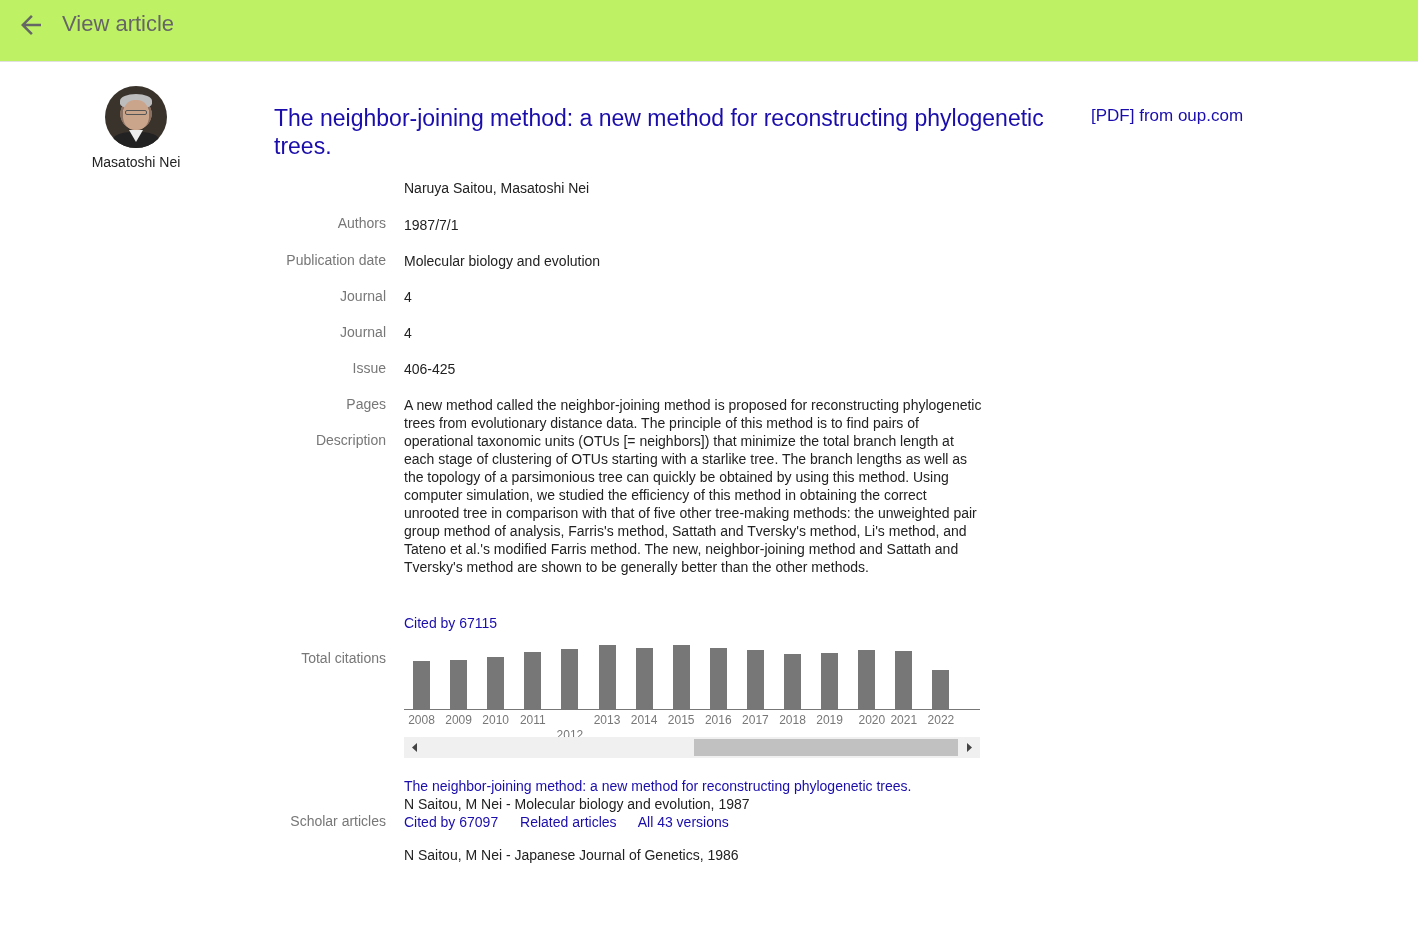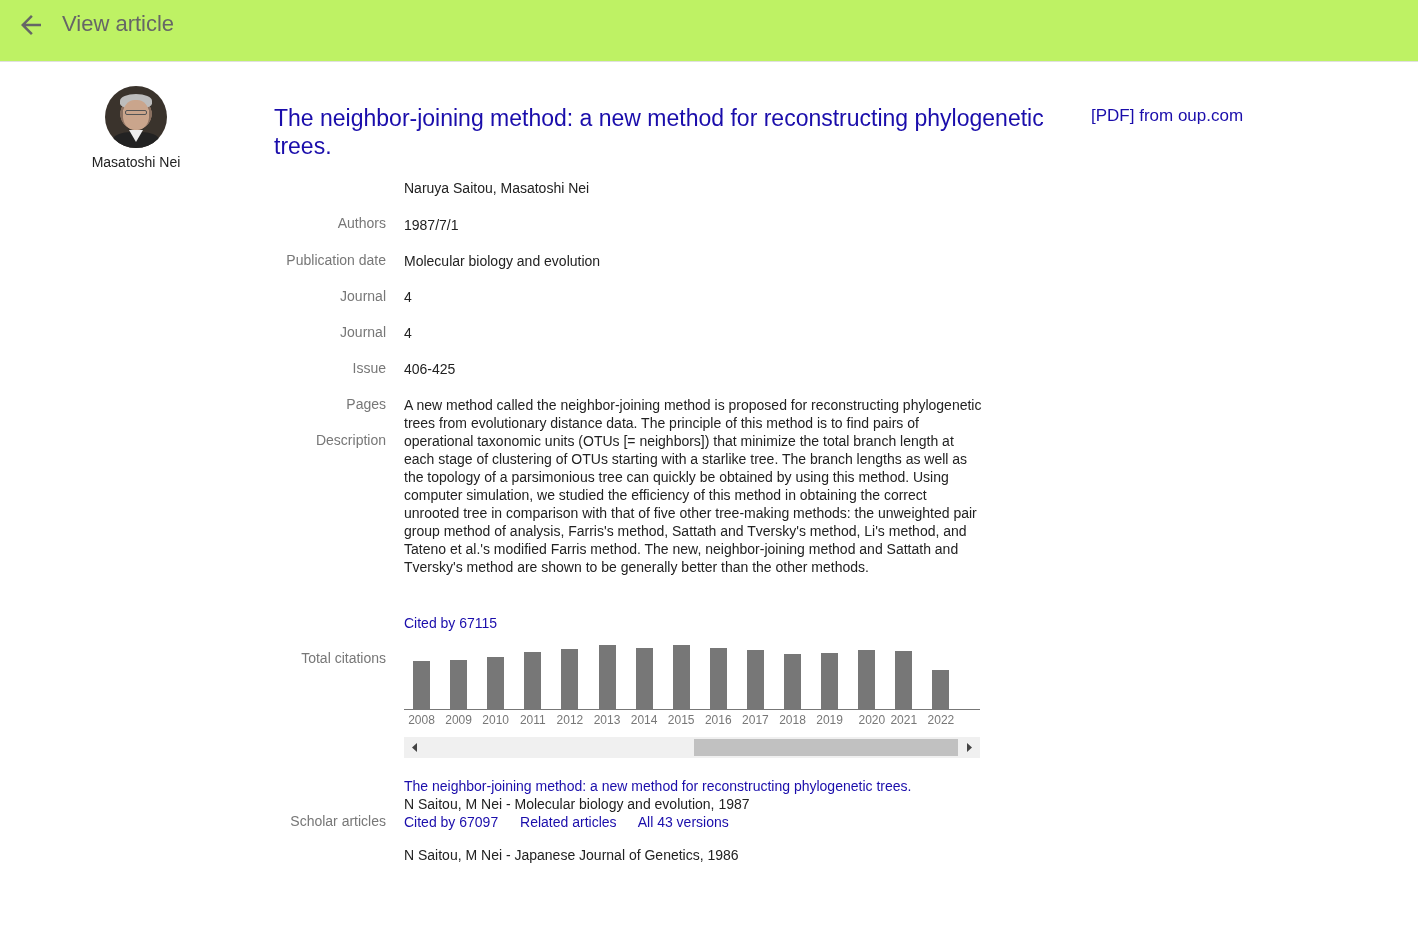--- a/index.html
+++ b/index.html
@@ -106,21 +106,21 @@
   <div class="axis"></div>
 <div class="bar" title="3300" style="left: 9px; height: 48px;"></div>
     <div class="year" style="left: -1px;">2008</div>
     <div class="bar" title="3370" style="left: 46.1px; height: 49px;"></div>
     <div class="year" style="left: 36.1px;">2009</div>
     <div class="bar" title="3570" style="left: 83.2px; height: 52px;"></div>
     <div class="year" style="left: 73.2px;">2010</div>
     <div class="bar" title="3920" style="left: 120.3px; height: 57px;"></div>
     <div class="year" style="left: 110.3px;">2011</div>
     <div class="bar" title="4120" style="left: 157.4px; height: 60px;"></div>
-    <div class="year" style="left: 147.4px;">2012</div>
+    <div class="year" style="left: 147.4px; margin-top: 15px;">2012</div>
     <div class="bar" title="4400" style="left: 194.5px; height: 64px;"></div>
     <div class="year" style="left: 184.5px;">2013</div>
     <div class="bar" title="4190" style="left: 231.6px; height: 61px;"></div>
     <div class="year" style="left: 221.6px;">2014</div>
     <div class="bar" title="4400" style="left: 268.7px; height: 64px;"></div>
     <div class="year" style="left: 258.7px;">2015</div>
     <div class="bar" title="4190" style="left: 305.8px; height: 61px;"></div>
     <div class="year" style="left: 295.8px;">2016</div>
     <div class="bar" title="4050" style="left: 342.9px; height: 59px;"></div>
     <div class="year" style="left: 332.9px;">2017</div>

